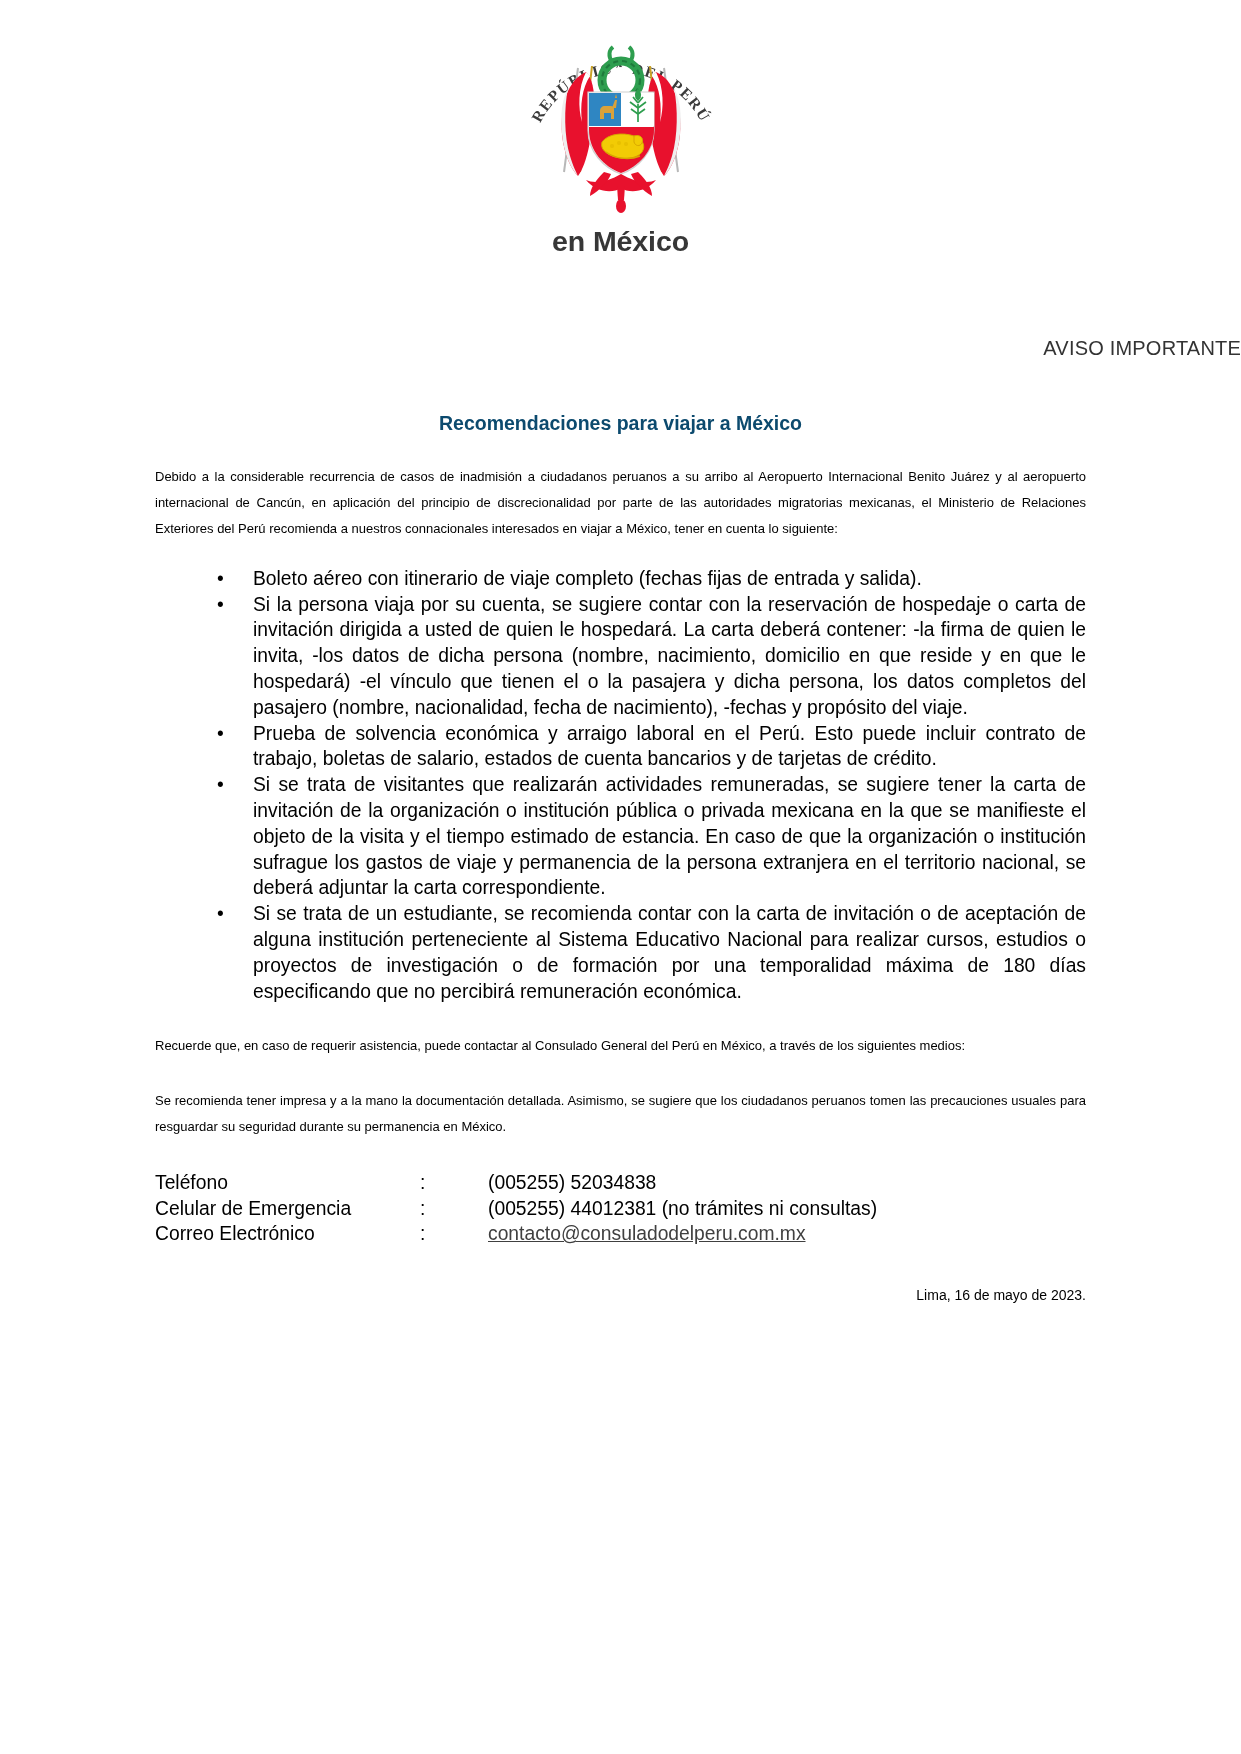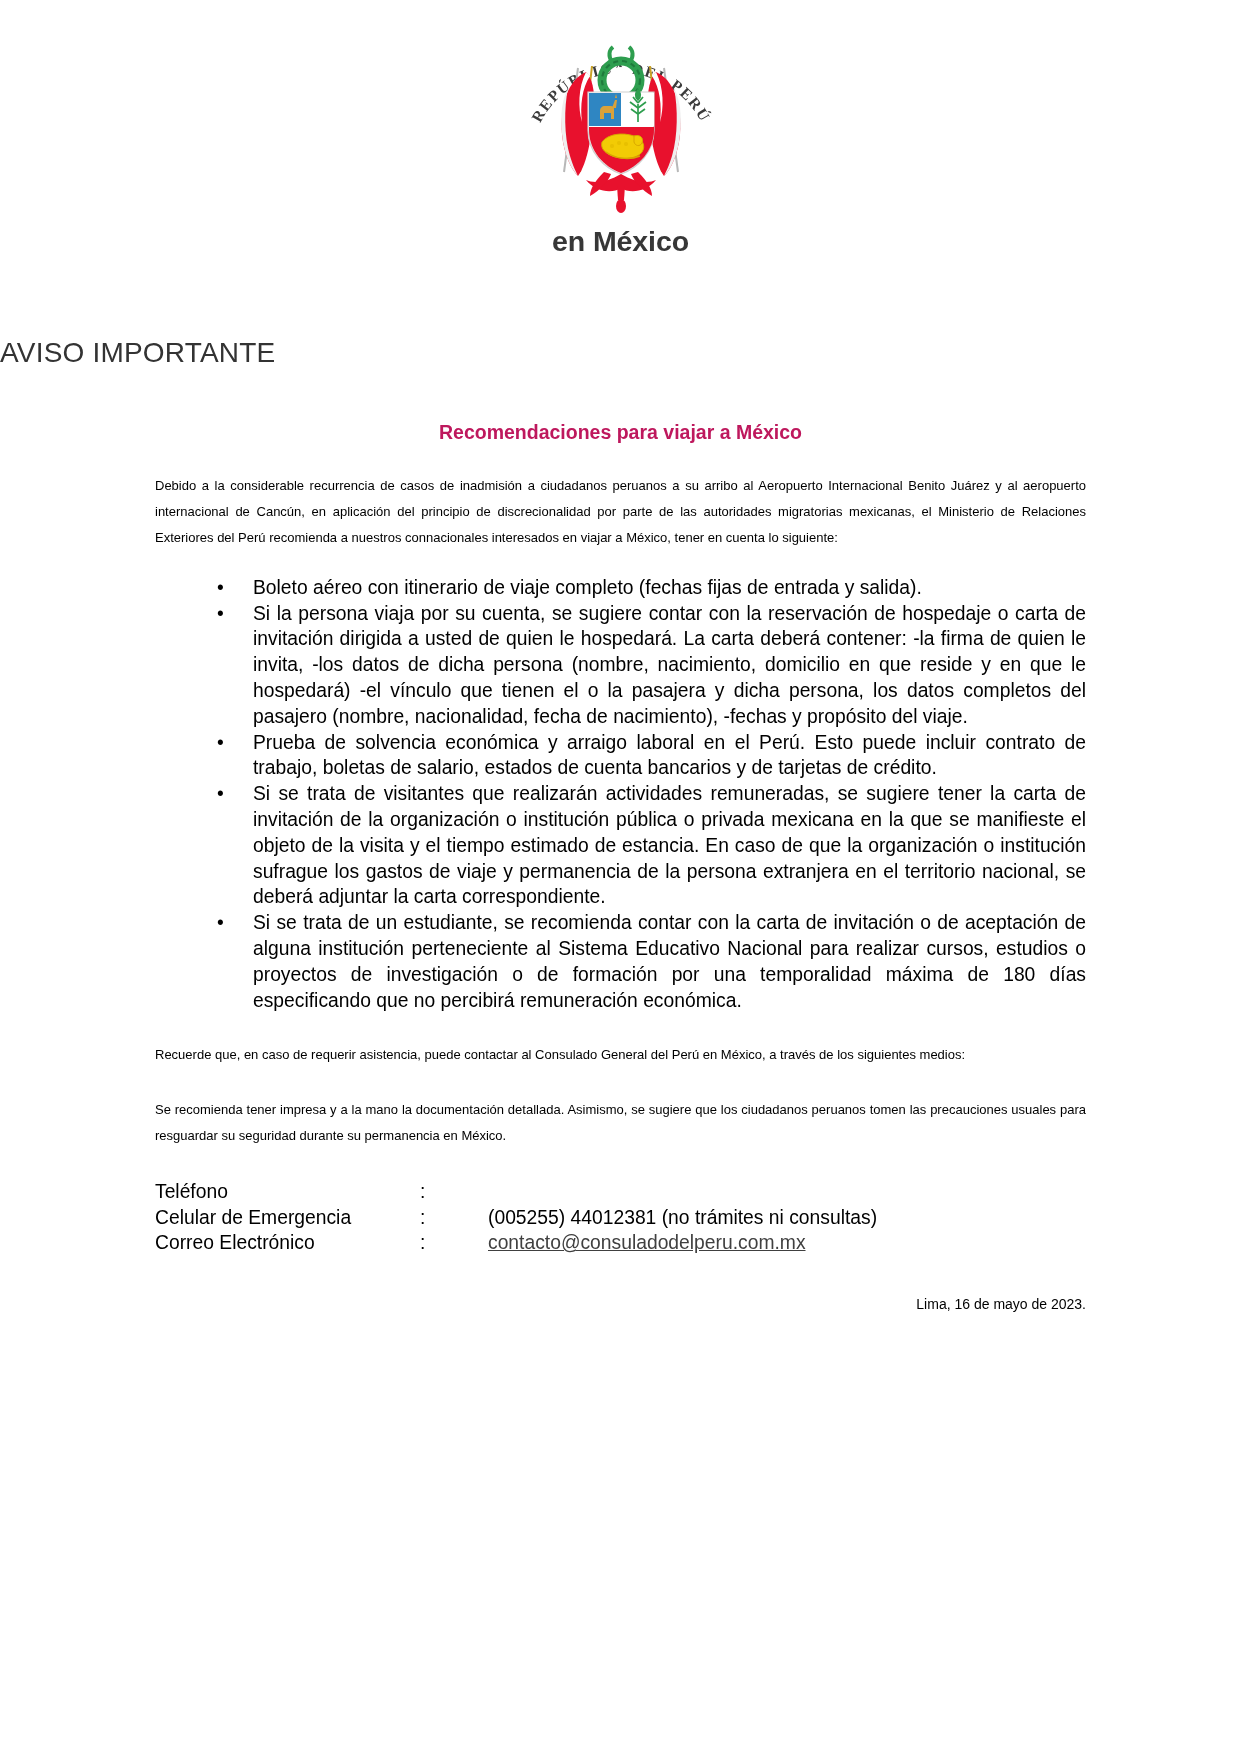--- a/index.html
+++ b/index.html
@@ -43,33 +43,33 @@
     font-size: 28.5px;
     font-weight: bold;
     color: #373737;
     line-height: 1.28;
     letter-spacing: -0.1px;
     margin: 6px 0 0 0;
   }
   .doc-title .line2 { display: block; }
 
   .notice-title {
-    text-align: left;
-    font-size: 28px;
+    text-align: right;
+    font-size: 20px;
     font-weight: normal;
     color: #333333;
     margin: 78px 0 0 0;
     letter-spacing: 0.2px;
   }
 
   .subtitle {
     text-align: center;
     font-size: 19.5px;
     font-weight: bold;
-    color: #be185d;
+    color: #0c4a6e;
     margin: 52px 0 0 0;
   }
 
   
   .content {
     margin: 0 auto;
     padding: 0 155px 0 155px;
     box-sizing: border-box;
   }
   p.body {
@@ -249,20 +249,21 @@
       </li>
     </ul>
 
     <p class="body">Recuerde que, en caso de requerir asistencia, puede contactar al Consulado General del Perú en México, a través de los siguientes medios:</p>
     <p class="body">Se recomienda tener impresa y a la mano la documentación detallada. Asimismo, se sugiere que los ciudadanos peruanos tomen las precauciones usuales para resguardar su seguridad durante su permanencia en México.</p>
 
     <div class="contact">
       <div class="contact-row">
         <span class="contact-label">Teléfono</span>
         <span class="contact-colon">:</span>
+        <span class="contact-value">(005255) 52034838</span>
       </div>
       <div class="contact-row">
         <span class="contact-label">Celular de Emergencia</span>
         <span class="contact-colon">:</span>
         <span class="contact-value">(005255) 44012381 (no trámites ni consultas)</span>
       </div>
       <div class="contact-row">
         <span class="contact-label">Correo Electrónico</span>
         <span class="contact-colon">:</span>
         <span class="contact-value">

